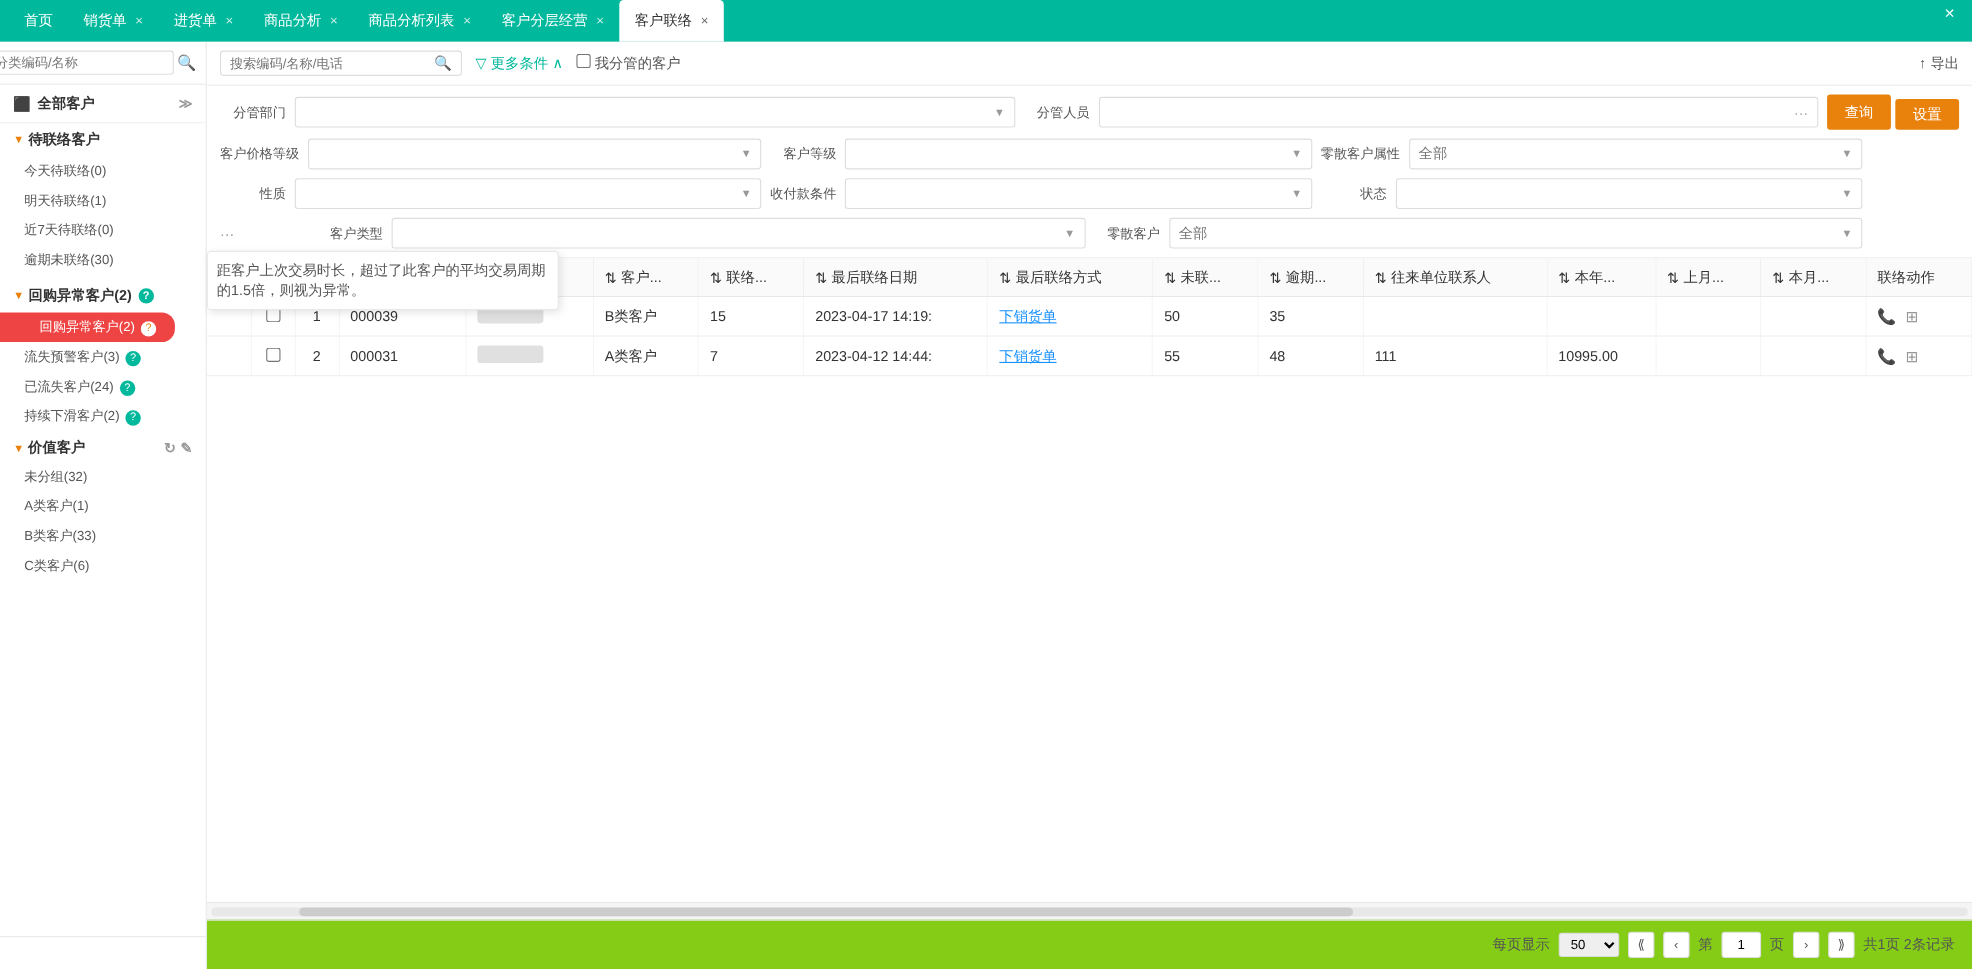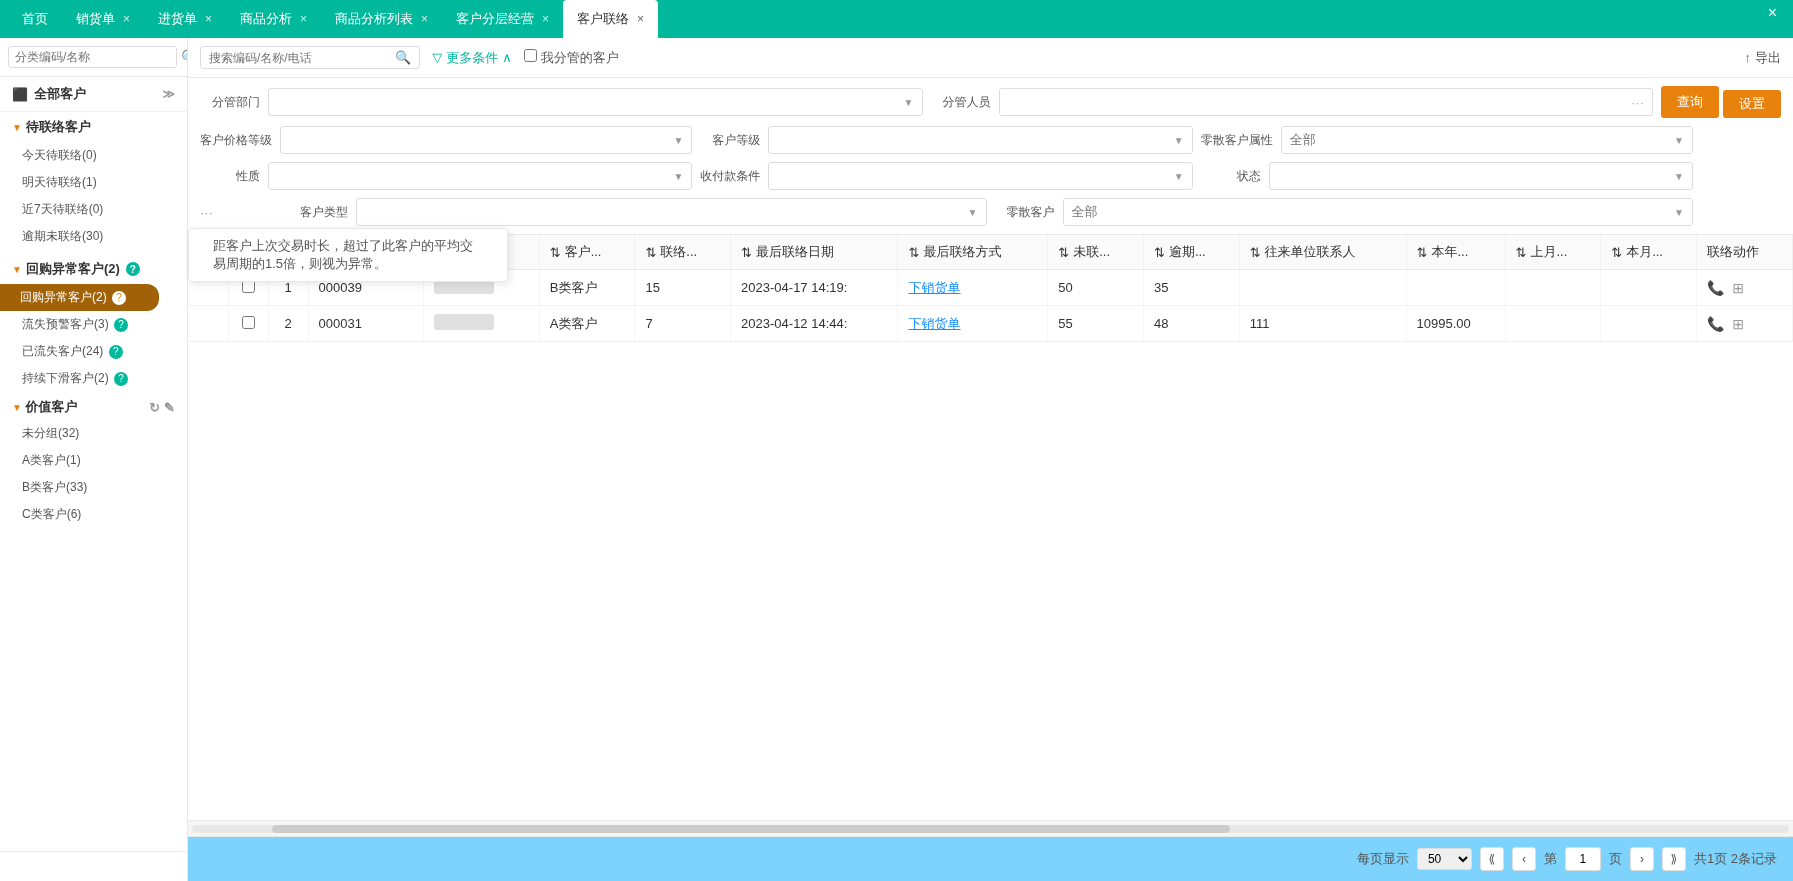--- a/index.html
+++ b/index.html
@@ -23,21 +23,21 @@
 
     
     .main-layout { display: flex; height: calc(881px - 38px); }
 
     
     .sidebar {
       width: 188px; background: white; border-right: 1px solid #e8e8e8;
       display: flex; flex-direction: column; overflow: hidden; flex-shrink: 0;
     }
     .sidebar-search {
-      padding: 8px; display: flex; align-items: center; gap: 4px; border-bottom: 1px solid #e8e8e8;
+      padding: 8px; display: flex; align-items: center; gap: 4px; border-bottom: 1px solid #e8e8e8; justify-content: flex-end;
     }
     .sidebar-search input {
       flex: 1; border: 1px solid #ddd; border-radius: 3px; padding: 3px 6px; font-size: 12px; outline: none;
     }
     .sidebar-search-icon { color: #999; font-size: 14px; cursor: pointer; }
     .sidebar-content { flex: 1; overflow-y: auto; }
     .sidebar-all-customers {
       display: flex; align-items: center; padding: 8px 12px; font-weight: bold; color: #333;
       border-bottom: 1px solid #f0f0f0; justify-content: space-between;
     }
@@ -45,21 +45,21 @@
     .collapse-icon { color: #999; font-size: 12px; cursor: pointer; }
     .sidebar-section-title {
       display: flex; align-items: center; gap: 4px; padding: 6px 12px;
       color: #333; font-weight: bold; cursor: pointer; font-size: 12px;
     }
     .sidebar-section-title .arrow { color: #e8820c; font-size: 10px; }
     .sidebar-item {
       padding: 5px 12px 5px 22px; color: #555; cursor: pointer; font-size: 12px;
       white-space: nowrap; overflow: hidden; text-overflow: ellipsis;
     }
-    .sidebar-item.highlight { background: #a16207; color: white; border-radius: 0 12px 12px 0; margin-right: 28px; padding-left: 20px; }
+    .sidebar-item.highlight { background: #ef4444; color: white; border-radius: 0 12px 12px 0; margin-right: 28px; padding-left: 36px; }
     .sidebar-group-title {
       display: flex; align-items: center; justify-content: space-between;
       padding: 6px 12px 4px 12px; color: #333; font-weight: bold; font-size: 12px; cursor: pointer;
     }
     .sidebar-group-title .right { display: flex; gap: 4px; }
     .sidebar-bottom { height: 30px; border-top: 1px solid #e8e8e8; display: flex; align-items: center; padding: 0 12px; }
 
     
     .content-area { flex: 1; display: flex; flex-direction: column; overflow: hidden; background: #f5f5f5; }
 
@@ -108,21 +108,21 @@
       padding: 5px 16px; border-radius: 3px; font-size: 13px; cursor: pointer; border: none;
     }
     .btn-query { background: #e8820c; color: white; }
     .btn-settings { background: #e8820c; color: white; margin-top: 4px; }
     .filter-dots { color: #999; cursor: pointer; }
     .filter-right-btns { display: flex; flex-direction: row; gap: 4px; }
 
     
     .tooltip-box {
       position: absolute; top: 228px; left: 0; background: white;
-      border: 1px solid #e8e8e8; border-radius: 4px; padding: 8px 24px;
+      border: 1px solid #e8e8e8; border-radius: 4px; padding: 8px 8px;
       font-size: 12px; color: #555; max-width: 320px; box-shadow: 2px 2px 8px rgba(0,0,0,0.1);
       z-index: 100; left: 188px;
     }
 
     
     .table-area { flex: 1; overflow: auto; background: white; margin: 0; }
     .data-table { width: 100%; border-collapse: collapse; font-size: 12px; }
     .data-table th {
       background: #fafafa; border-bottom: 1px solid #e8e8e8; border-right: 1px solid #f0f0f0;
       padding: 8px 10px; text-align: left; color: #333; font-weight: normal;
@@ -139,21 +139,21 @@
     .link-text { color: #1890ff; text-decoration: underline; cursor: pointer; }
     .action-icons { display: flex; gap: 8px; }
     .action-icon { color: #999; cursor: pointer; font-size: 14px; }
     .blurred-cell {
       background: #e0e0e0; color: transparent; border-radius: 3px; min-width: 60px;
       display: inline-block; height: 16px;
     }
 
     
     .pagination {
-      background: #7dd3fc; border-top: 1px solid #e8e8e8; padding: 10px 16px;
+      background: #84cc16; border-top: 1px solid #e8e8e8; padding: 10px 16px;
       display: flex; align-items: center; justify-content: flex-end; gap: 8px; font-size: 12px;
     }
     .page-size-label { color: #555; }
     .page-size-select {
       border: 1px solid #ddd; border-radius: 3px; padding: 2px 6px; font-size: 12px;
       cursor: pointer;
     }
     .page-nav-btn {
       width: 24px; height: 24px; border: 1px solid #ddd; border-radius: 3px;
       background: white; cursor: pointer; display: flex; align-items: center; justify-content: center;

